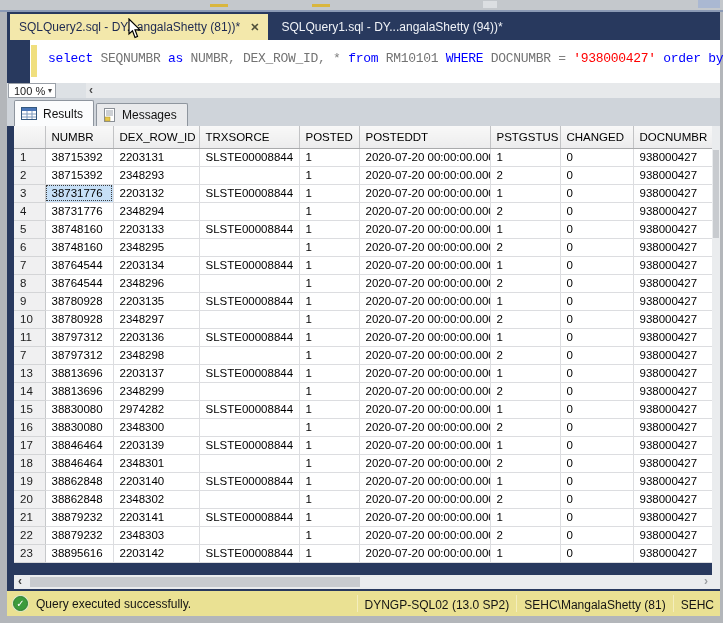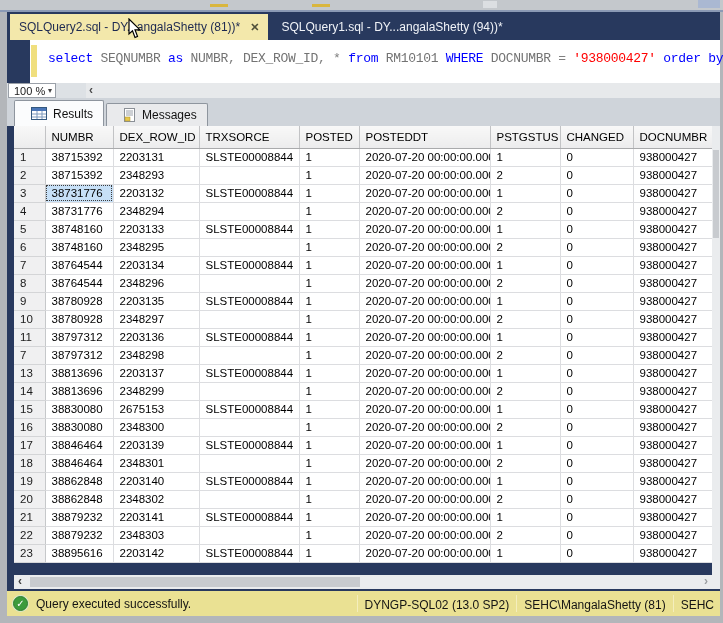--- a/index.html
+++ b/index.html
@@ -32,21 +32,21 @@
 
   
   .editor-bottom { position:absolute; left:0; top:71px; width:713px; height:15px; background:#dde1e5; }
   .zoom-select { position:absolute; left:1px; top:0; width:48px; height:15px; background:#ffffff; border:1px solid #9aa0a8; font-size:11px; color:#1a1a1a; display:flex; align-items:center; padding-left:5px; }
   .zoom-select .dd { position:absolute; right:3px; top:0; font-size:8px; color:#444; line-height:14px; }
   .ed-hscroll { position:absolute; left:79px; top:0; right:0; height:15px; background:#e7e9eb; }
   .ed-hscroll .arr { position:absolute; left:3px; top:0; font-size:12px; line-height:14px; color:#4a4a4a; font-weight:bold; }
 
   
   .rtabs { position:absolute; left:0; top:86px; width:713px; height:28px; background:#cfd4da; display:flex; align-items:flex-end; padding-left:7px; }
-  .rtab { display:flex; align-items:center; gap:6px; height:23px; padding:0 10px 0 16px; background:#e9eaec; border:1px solid #8e959e; border-bottom:none; border-radius:2px 2px 0 0; font-size:12px; color:#111; margin-right:2px; }
+  .rtab { display:flex; align-items:center; gap:6px; height:23px; padding:0 10px 0 6px; background:#e9eaec; border:1px solid #8e959e; border-bottom:none; border-radius:2px 2px 0 0; font-size:12px; color:#111; margin-right:2px; }
   .rtab.active { height:26px; background:#fbfcfd; }
 
   
   .grid-area { position:absolute; left:0; top:114px; width:713px; height:449px; overflow:hidden; }
   table.grid { position:absolute; left:7px; top:0; width:698px; table-layout:fixed; border-collapse:collapse; background:#fff; font-size:11.5px; color:#000; }
   table.grid th { height:22px; background:linear-gradient(#f8f8f8,#ececed); border-right:1px solid #c2c3c5; border-bottom:1px solid #a9aaac; font-weight:normal; text-align:left; padding-left:6px; white-space:nowrap; overflow:hidden; }
   table.grid td { height:18px; border-right:1px solid #dcdde0; border-bottom:1px solid #dcdde0; padding-left:6px; white-space:nowrap; overflow:hidden; background:#fff; }
   table.grid td.rownum { background:#f0f0f1; border-right:1px solid #c6c8ca; border-bottom:1px solid #d4d5d7; color:#1b1b1b; }
   table.grid td.selected { background:#C7E0F7; outline:1px dotted #3c3c3c; outline-offset:-2px; }
 
@@ -309,21 +309,21 @@
               <td></td>
               <td>1</td>
               <td>2020-07-20 00:00:00.000</td>
               <td>2</td>
               <td>0</td>
               <td>938000427</td>
             </tr>
             <tr>
               <td class="rownum">15</td>
               <td>38830080</td>
-              <td>2675153</td>
+              <td>2974282</td>
               <td>SLSTE00008844</td>
               <td>1</td>
               <td>2020-07-20 00:00:00.000</td>
               <td>1</td>
               <td>0</td>
               <td>938000427</td>
             </tr>
             <tr>
               <td class="rownum">16</td>
               <td>38830080</td>

